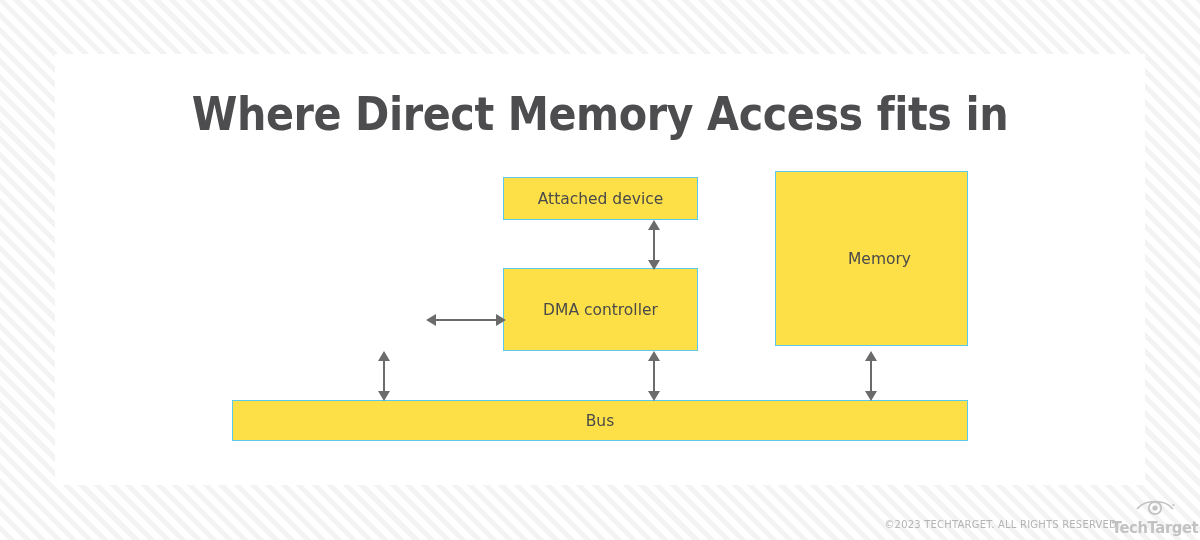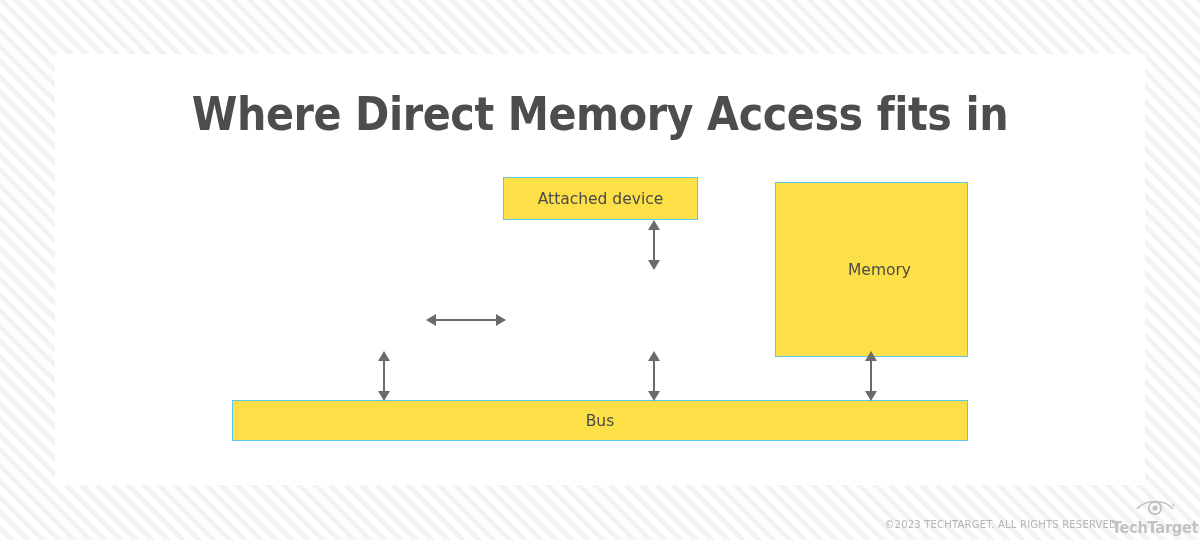--- a/index.html
+++ b/index.html
@@ -76,21 +76,21 @@
     justify-content: center;
     color: #4a4a4a;
     font-size: 15.5px;
     font-family: "DejaVu Sans", "Liberation Sans", sans-serif;
     font-weight: 400;
   }
 
   #node-cpu       { left: 177px; top: 122px; width: 194px; height: 175px; }
   #node-attached  { left: 448px; top: 123px; width: 195px; height: 43px;  }
   #node-dma       { left: 448px; top: 214px; width: 195px; height: 83px;  }
-  #node-memory    { left: 720px; top: 128px; width: 193px; height: 175px; padding-left: 16px; }
+  #node-memory    { left: 720px; top: 117px; width: 193px; height: 175px; padding-left: 16px; }
   #node-bus       { left: 177px; top: 346px; width: 736px; height: 41px;  }
 
   
   .arrow {
     position: absolute;
   }
   .arrow svg { display: block; overflow: visible; }
 
   #arrow-cpu-dma       { left: 371px; top: 255px;  width: 80px;  height: 22px; }
   #arrow-attached-dma  { left: 588px; top: 166px;  width: 22px;  height: 50px; }
@@ -143,20 +143,23 @@
 
     <div class="title">Where Direct Memory Access fits in</div>
 
     <div class="diagram">
 
 
       <div class="node" id="node-attached">
         <span>Attached device</span>
       </div>
 
+      <div class="node" id="node-dma">
+        <span>DMA controller</span>
+      </div>
 
       <div class="node" id="node-memory">
         <span>Memory</span>
       </div>
 
       <div class="node" id="node-bus">
         <span>Bus</span>
       </div>
 
       <div class="arrow" id="arrow-cpu-dma">

